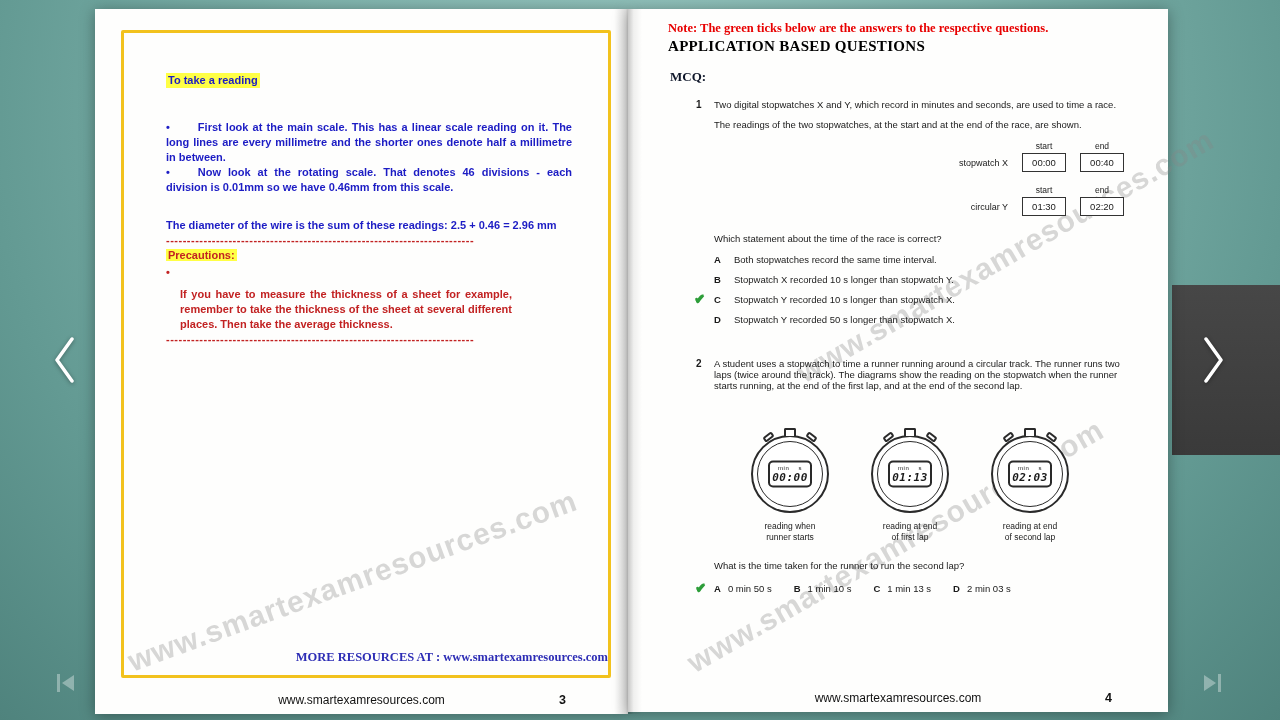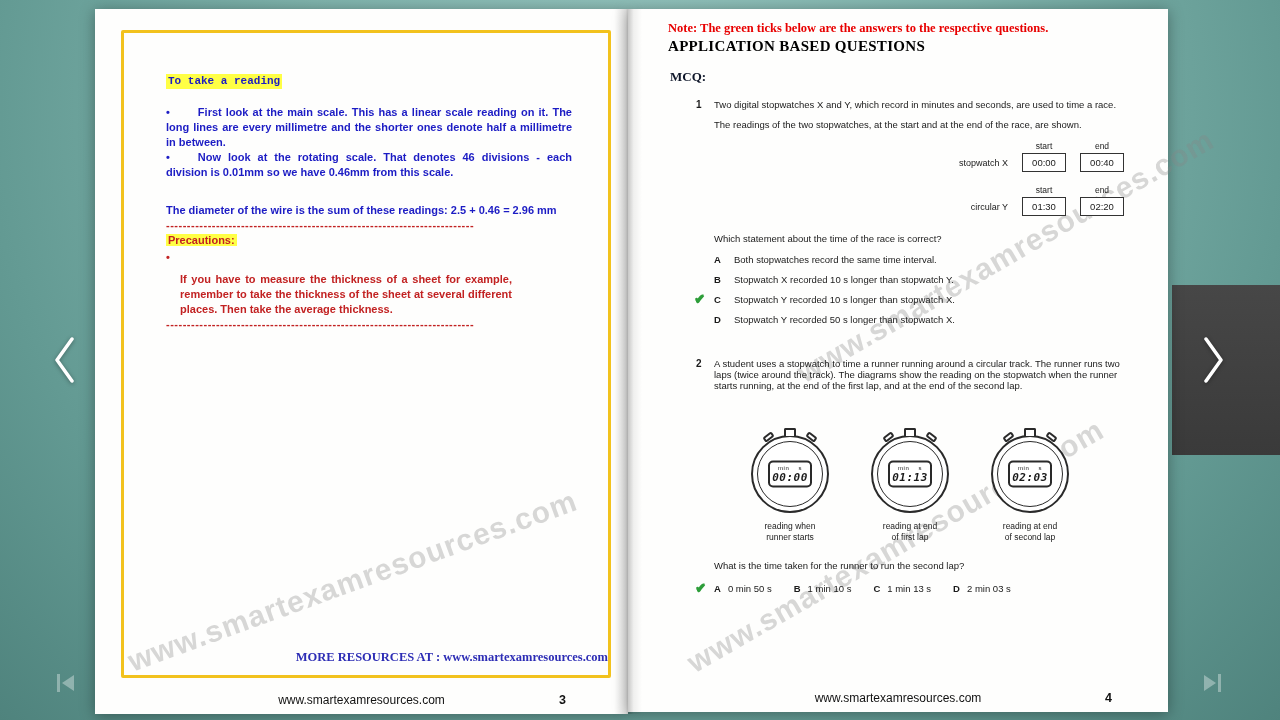--- a/index.html
+++ b/index.html
@@ -32,21 +32,21 @@
   
   .yellow-box {
     position:absolute; left:26px; top:21px; width:490px; height:648px;
     border:3px solid #f2c21d; border-radius:2px; z-index:1;
   }
   .lp-content {
     padding:40px 36px 0 42px;
     color:#1c1cc4; font-weight:bold; font-size:11px; line-height:15px;
   }
   .hl-yellow { background:#ffff45; padding:0 2px; }
-  .lp-title { display:inline-block; margin-bottom:16px;font-family:Liberation Mono, monospace; }
+  .lp-title { display:inline-block; margin-bottom:32px; }
   .lp-p { text-align:justify; }
   .lp-gap { display:inline-block; width:28px; }
   .mt4 { margin-top:4px; } .mt13 { margin-top:23px; }
   .divider {
     color:#c22222; white-space:nowrap; overflow:hidden; letter-spacing:0.5px;
   }
   .lp-red { color:#c22222; }
   .lp-rb { display:flex; margin-top:2px; color:#c22222; }
   .lp-rb .rb-b { width:14px; }
   .lp-rb .rb-t { flex:1; text-align:justify; padding-right:60px;margin-top:22px; }

